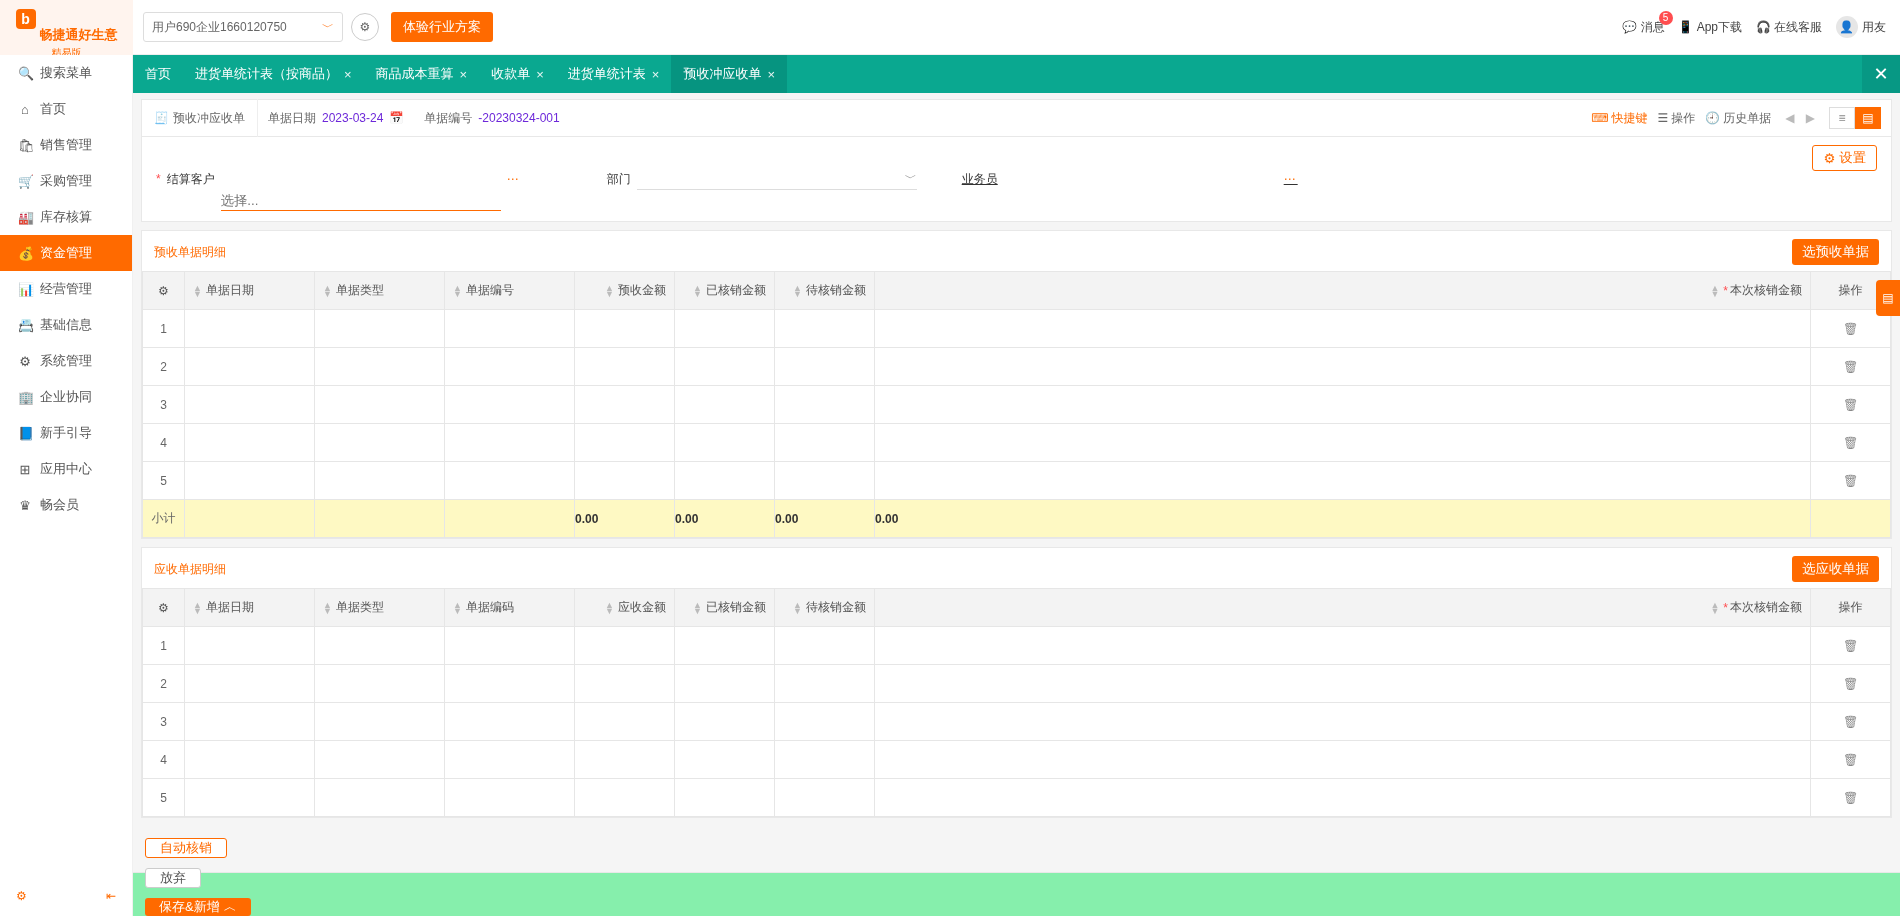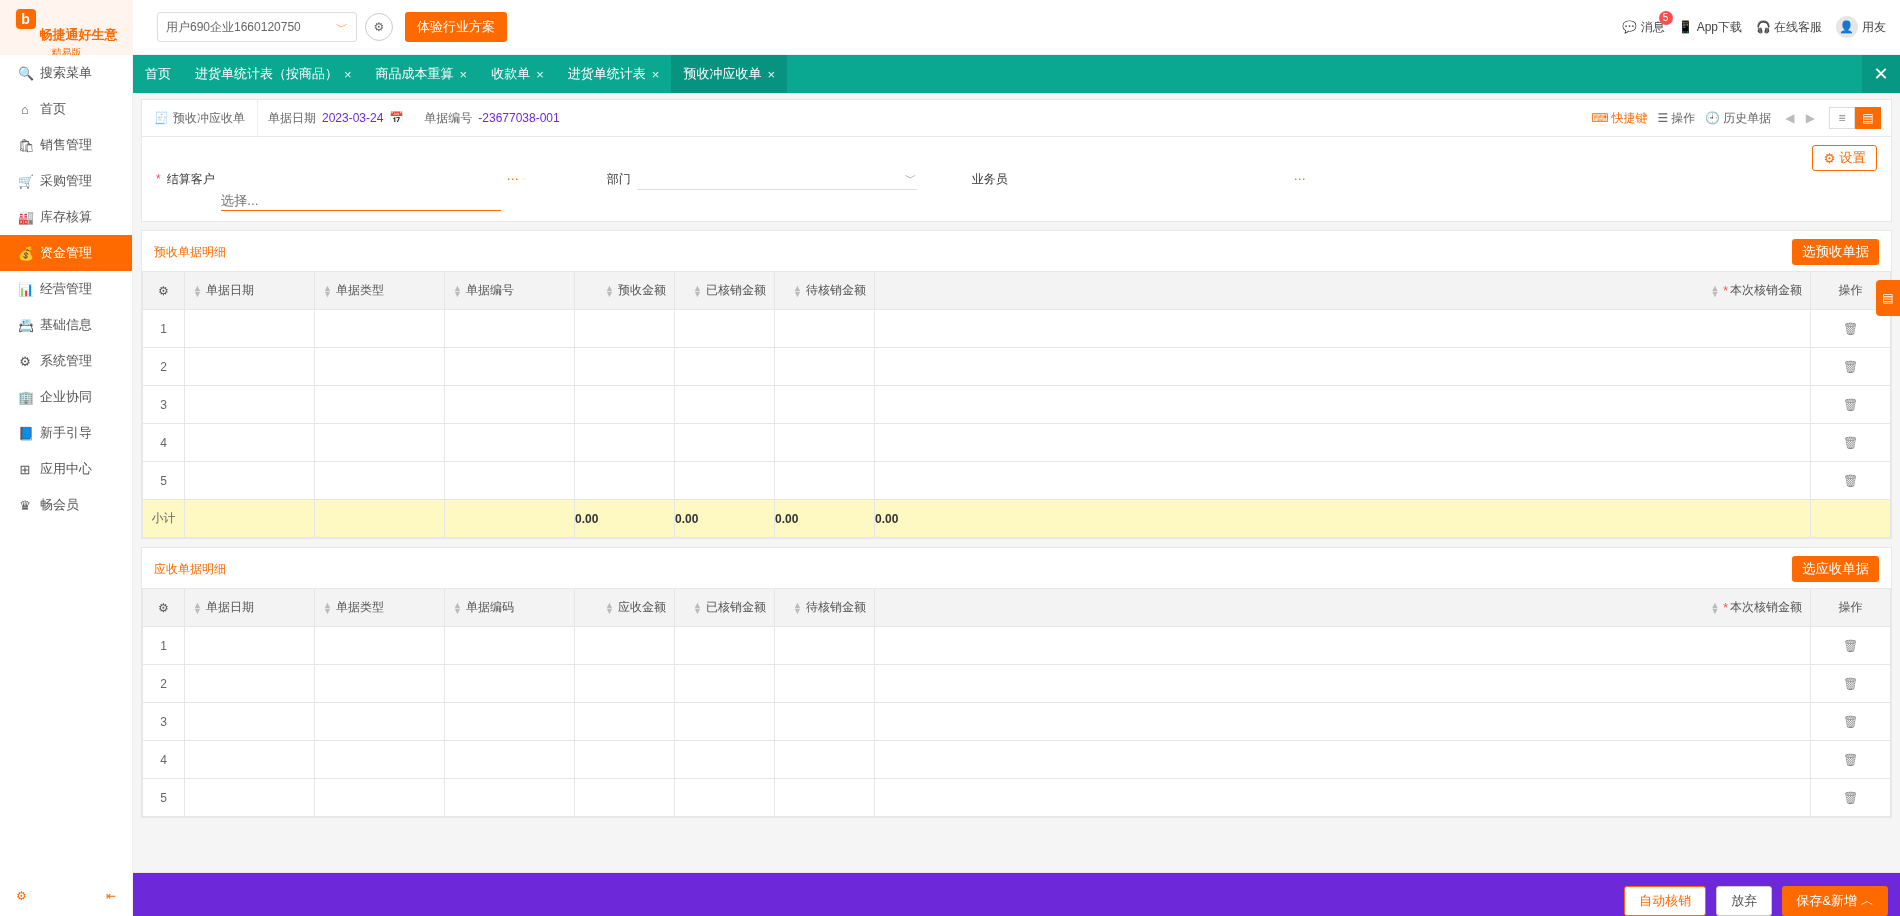--- a/index.html
+++ b/index.html
@@ -5,21 +5,21 @@
 * { margin:0; padding:0; box-sizing:border-box; }
 body { font-family:"Microsoft YaHei","PingFang SC",Arial,sans-serif; font-size:12px; color:#333; background:#fff; overflow:hidden; }
 
 
 .top-header { height:55px; display:flex; align-items:center; background:#fff; border-bottom:1px solid #eee; }
 .logo-box { width:133px; height:55px; display:flex; flex-direction:column; justify-content:center; align-items:center; background:#fff4ee; }
 .logo-row { display:flex; align-items:center; gap:4px; }
 .logo-b { width:20px; height:20px; border-radius:4px; background:#ff6a00; color:#fff; font-weight:700; display:flex; align-items:center; justify-content:center; font-size:14px; }
 .logo-title { color:#ff6a00; font-weight:600; font-size:13px;margin-top:32px; }
 .logo-sub { color:#ff6a00; font-size:10px; margin-top:2px; }
-.company-select { margin-left:24px; height:30px; display:flex; align-items:center; gap:6px; border:1px solid #ddd; padding:0 8px; border-radius:3px; min-width:200px; color:#666; }
+.company-select { margin-left:10px; height:30px; display:flex; align-items:center; gap:6px; border:1px solid #ddd; padding:0 8px; border-radius:3px; min-width:200px; color:#666; }
 .company-select .caret { margin-left:auto; color:#ff8a3d; }
 .gear-circle { width:28px; height:28px; border-radius:50%; border:1px solid #ccc; display:flex; align-items:center; justify-content:center; color:#666; margin-left:8px; }
 .orange-btn { background:#ff6a00; color:#fff; border:none; border-radius:3px; height:30px; padding:0 12px; margin-left:12px; cursor:pointer; font-size:13px; }
 .header-right { margin-left:auto; display:flex; align-items:center; gap:14px; padding-right:14px; color:#444; }
 .hr-item { display:flex; align-items:center; gap:4px; cursor:pointer; position:relative; }
 .badge { position:absolute; top:-8px; right:-8px; background:#ff4d4f; color:#fff; border-radius:8px; min-width:14px; height:14px; font-size:10px; display:flex; align-items:center; justify-content:center; padding:0 3px; }
 .avatar { width:22px; height:22px; border-radius:50%; background:#e6e6e6; display:flex; align-items:center; justify-content:center; color:#999; }
 
 
 .sidebar { position:absolute; top:55px; left:0; width:133px; bottom:0; background:#fff; border-right:1px solid #f0f0f0; display:flex; flex-direction:column; }
@@ -80,21 +80,21 @@
 .rn { text-align:center; color:#666; background:#fff; }
 .subtotal td { background:#fef9c3; }
 .num { text-align:left; padding-right:10px; font-weight:600; }
 .op { text-align:center; color:#888; cursor:pointer; }
 .req-col { color:#ff4d4f; margin-right:2px; }
 
 
 .scroll { flex:1; overflow-y:auto; margin-bottom:44px; }
 
 
-.footer { position:absolute; left:0; right:0; bottom:0; height:44px; background:#6d28d9; border-top:1px solid #e8e8e8; display:flex; align-items:flex-end; justify-content:flex-end; gap:10px; padding:0 12px; }
+.footer { position:absolute; left:0; right:0; bottom:0; height:44px; background:#86efac; border-top:1px solid #e8e8e8; display:flex; align-items:flex-start; justify-content:flex-end; gap:10px; padding:0 12px;flex-direction:column; }
 .btn { height:30px; padding:0 14px; border-radius:3px; cursor:pointer; font-size:13px; }
 .btn.outline-orange { border:1px solid #ff6a00; background:#fff; color:#ff6a00; }
 .btn.outline { border:1px solid #ccc; background:#fff; color:#555; }
 .btn.orange { border:none; background:#ff6a00; color:#fff; display:flex; align-items:center; gap:4px; }
 
 
 .right-tab { position:absolute; right:0; top:280px; width:24px; height:36px; background:#ff6a00; border-radius:4px 0 0 4px; display:flex; align-items:center; justify-content:center; color:#fff; }
 
 .ico { width:14px; text-align:center; display:inline-block; }
 </style>
@@ -235,21 +235,21 @@
       <span class="i">🧾</span>
       <span>预收冲应收单</span>
     </div>
     <div class="doc-field">
       <span>单据日期</span>
       <span class="val">2023-03-24</span>
       <span class="cal">📅</span>
     </div>
     <div class="doc-field">
       <span>单据编号</span>
-      <span class="val">-23677038-001</span>
+      <span class="val">-20230324-001</span>
     </div>
     <div class="doc-right">
       <span class="lnk">
           <span>⌨</span>
           <span>快捷键</span>
         </span>
       <span class="lnk gray">
           <span>☰</span>
           <span>操作</span>
         </span>
@@ -275,21 +275,21 @@
       <input class="sel" placeholder="选择..." style="">
       <span class="dots">⋯</span>
     </div>
     <div class="f-group" style="margin-left:60px;">
       <span>部门</span>
       <div class="dropdown">
           <span></span>
           <span class="caret">﹀</span>
         </div>
     </div>
-    <div class="f-group" style="margin-left:29px;">
+    <div class="f-group" style="margin-left:19px;text-decoration:underline;">
       <span>业务员</span>
       <div class="dropdown" style="border-bottom:none;">
           <span style="min-width:280px;"></span>
           <span class="dots">⋯</span>
         </div>
     </div>
     <button class="settings-btn">
         <span>⚙</span>
         <span>设置</span>
       </button>

